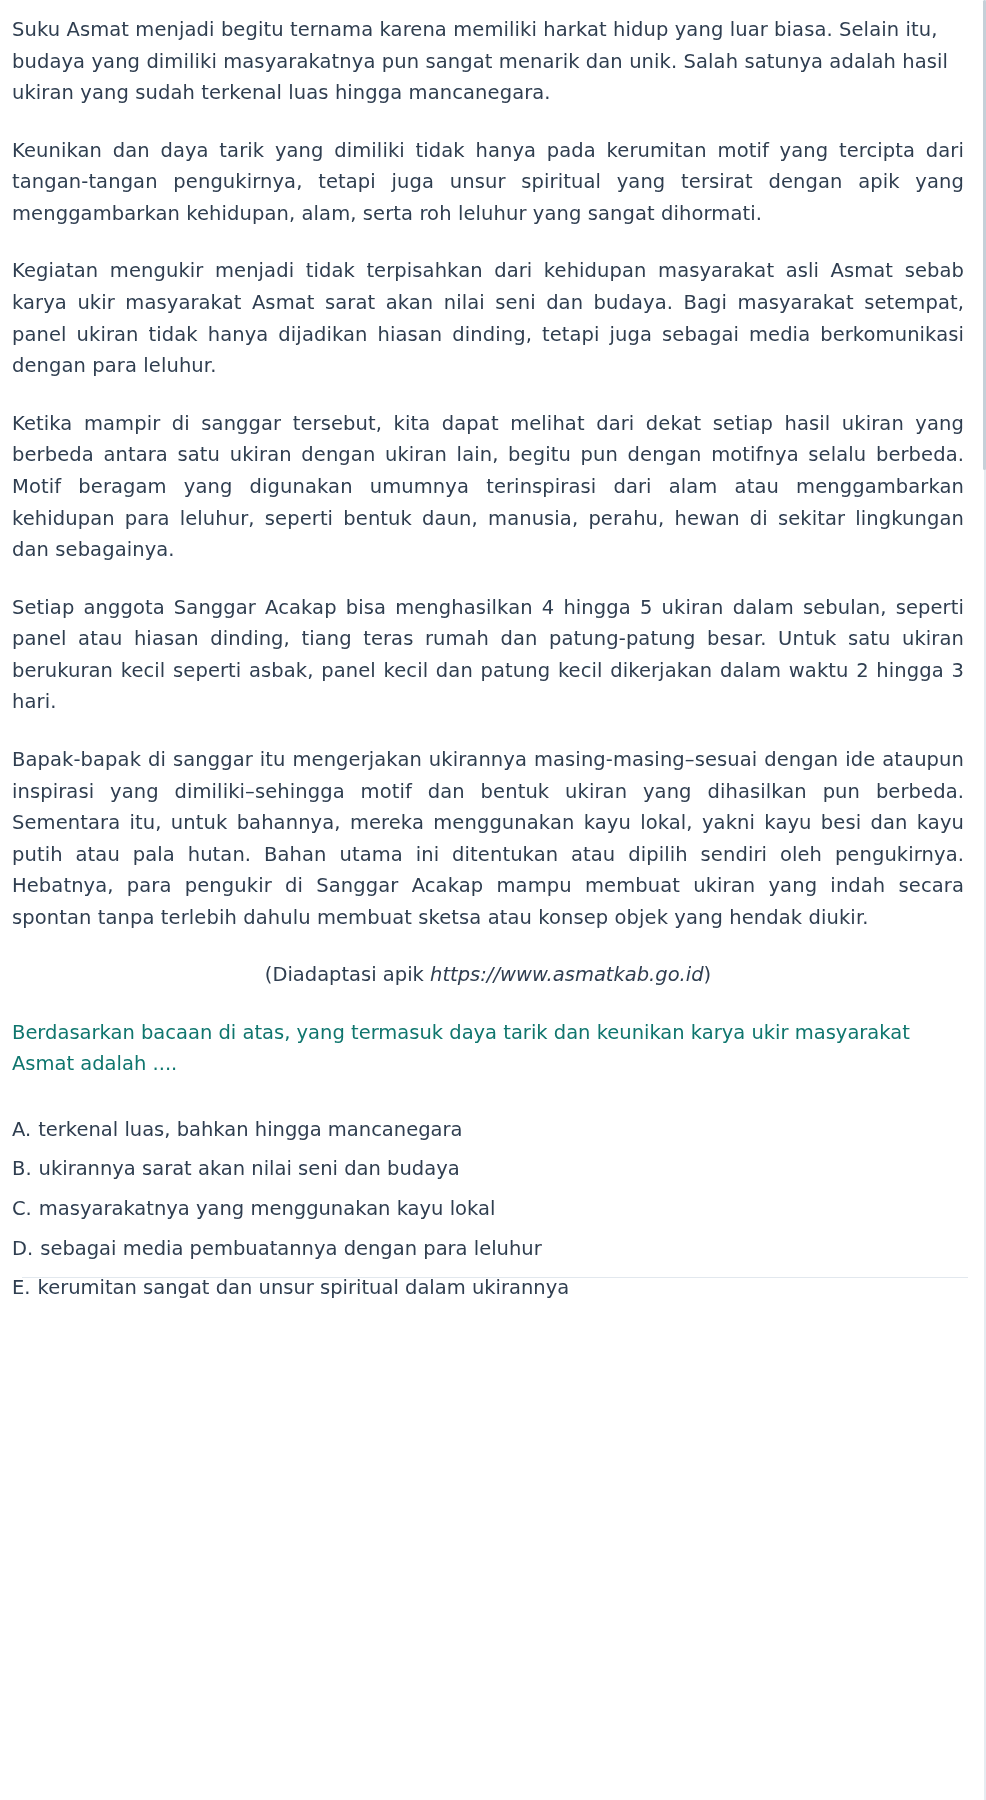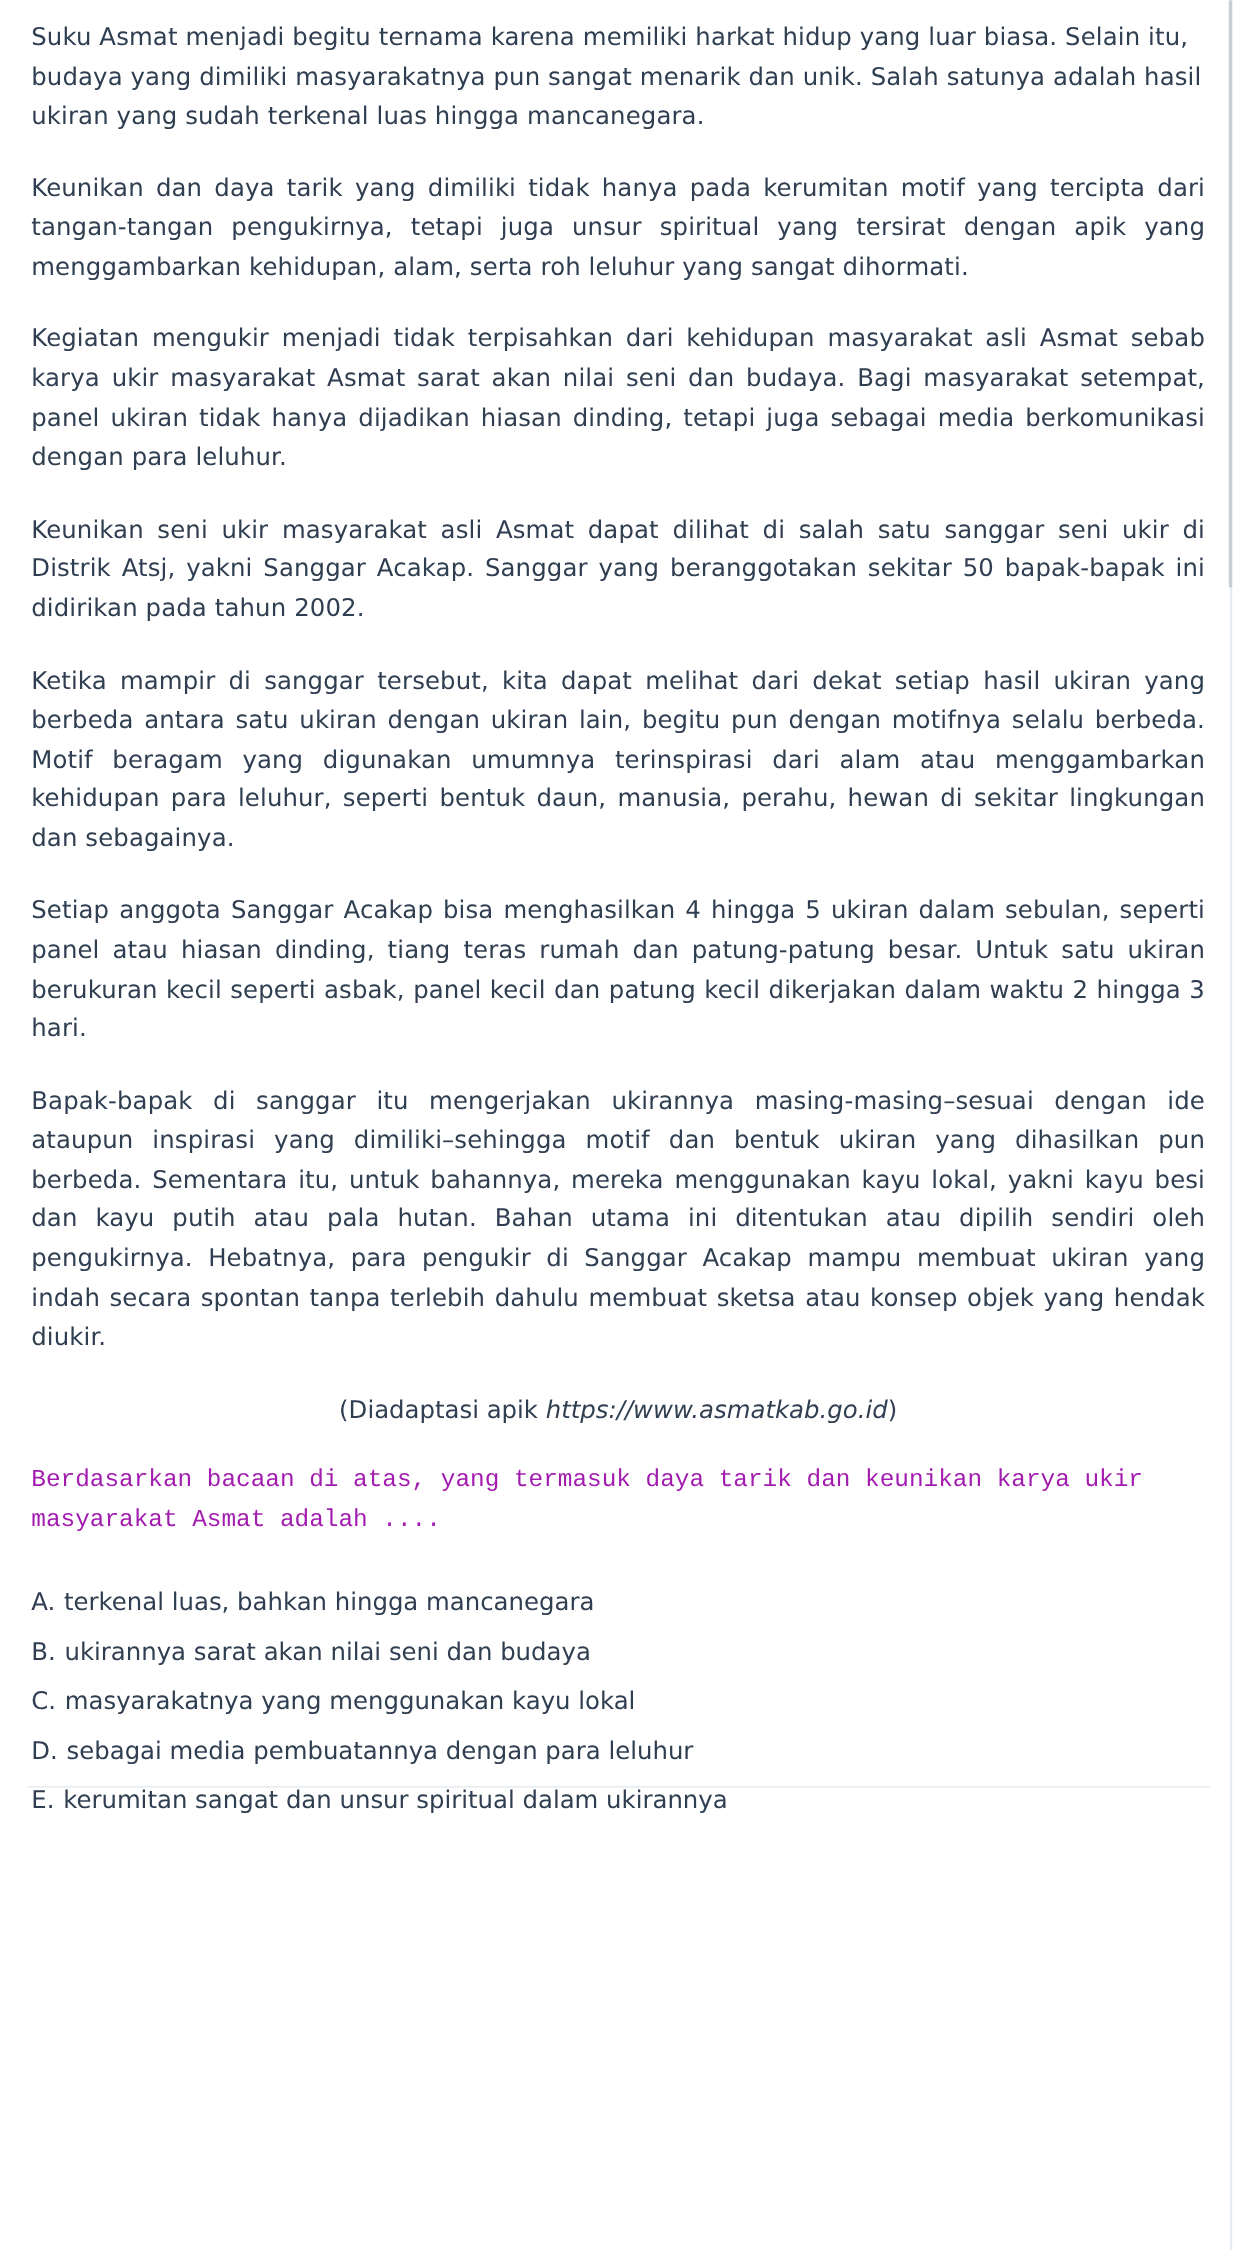--- a/index.html
+++ b/index.html
@@ -10,21 +10,21 @@
   body {
     width: 986px;
     min-height: 1800px;
     font-family: "DejaVu Sans", "Liberation Sans", sans-serif;
     color: #2b3a4a;
     position: relative;
   }
   .page {
     width: 986px;
     box-sizing: border-box;
-    padding: 14px 22px 0 25px;
+    padding: 14px 22px 0 12px;
     position: relative;
   }
   .right-rule {
     position: absolute;
     top: 0;
     right: 0;
     width: 2px;
     height: 1800px;
     background: #e6ecf1;
   }
@@ -57,23 +57,22 @@
     color: #2f3e50;
   }
   .source .italic {
     font-style: italic;
     text-align: right;
   }
   .question {
     margin: 0 0 34px 0;
     font-size: 19.5px;
     line-height: 1.62;
-    color: #a21caf;
+    color: #0f766e;
     text-align: left;
-    font-family: Liberation Mono, monospace;
   }
   .options {
     margin: 0;
     padding: 0;
     list-style: none;
   }
   .options li {
     font-size: 19.5px;
     line-height: 1.62;
     color: #2f3e50;
@@ -98,21 +97,20 @@
 </style>
 </head>
 <body>
 
 <div class="page">
 
   <div class="passage">
     <p class="first">Suku Asmat menjadi begitu ternama karena memiliki harkat hidup yang luar biasa. Selain itu, budaya yang dimiliki masyarakatnya pun sangat menarik dan unik. Salah satunya adalah hasil ukiran yang sudah terkenal luas hingga mancanegara.</p>
     <p>Keunikan dan daya tarik yang dimiliki tidak hanya pada kerumitan motif yang tercipta dari tangan-tangan pengukirnya, tetapi juga unsur spiritual yang tersirat dengan apik yang menggambarkan kehidupan, alam, serta roh leluhur yang sangat dihormati.</p>
     <p>Kegiatan mengukir menjadi tidak terpisahkan dari kehidupan masyarakat asli Asmat sebab karya ukir masyarakat Asmat sarat akan nilai seni dan budaya. Bagi masyarakat setempat, panel ukiran tidak hanya dijadikan hiasan dinding, tetapi juga sebagai media berkomunikasi dengan para leluhur.</p>
-    <p>Keunikan seni ukir masyarakat asli Asmat dapat dilihat di salah satu sanggar seni ukir di Distrik Atsj, yakni Sanggar Acakap. Sanggar yang beranggotakan sekitar 50 bapak-bapak ini didirikan pada tahun 2002.</p>
     <p>Ketika mampir di sanggar tersebut, kita dapat melihat dari dekat setiap hasil ukiran yang berbeda antara satu ukiran dengan ukiran lain, begitu pun dengan motifnya selalu berbeda. Motif beragam yang digunakan umumnya terinspirasi dari alam atau menggambarkan kehidupan para leluhur, seperti bentuk daun, manusia, perahu, hewan di sekitar lingkungan dan sebagainya.</p>
     <p>Setiap anggota Sanggar Acakap bisa menghasilkan 4 hingga 5 ukiran dalam sebulan, seperti panel atau hiasan dinding, tiang teras rumah dan patung-patung besar. Untuk satu ukiran berukuran kecil seperti asbak, panel kecil dan patung kecil dikerjakan dalam waktu 2 hingga 3 hari.</p>
     <p>Bapak-bapak di sanggar itu mengerjakan ukirannya masing-masing–sesuai dengan ide ataupun inspirasi yang dimiliki–sehingga motif dan bentuk ukiran yang dihasilkan pun berbeda. Sementara itu, untuk bahannya, mereka menggunakan kayu lokal, yakni kayu besi dan kayu putih atau pala hutan. Bahan utama ini ditentukan atau dipilih sendiri oleh pengukirnya. Hebatnya, para pengukir di Sanggar Acakap mampu membuat ukiran yang indah secara spontan tanpa terlebih dahulu membuat sketsa atau konsep objek yang hendak diukir.</p>
   </div>
 
   <div class="source">
     <span>(Diadaptasi apik </span><span class="italic">https://www.asmatkab.go.id</span><span>)</span>
   </div>
 
   <div class="question">Berdasarkan bacaan di atas, yang termasuk daya tarik dan keunikan karya ukir masyarakat Asmat adalah ....</div>

